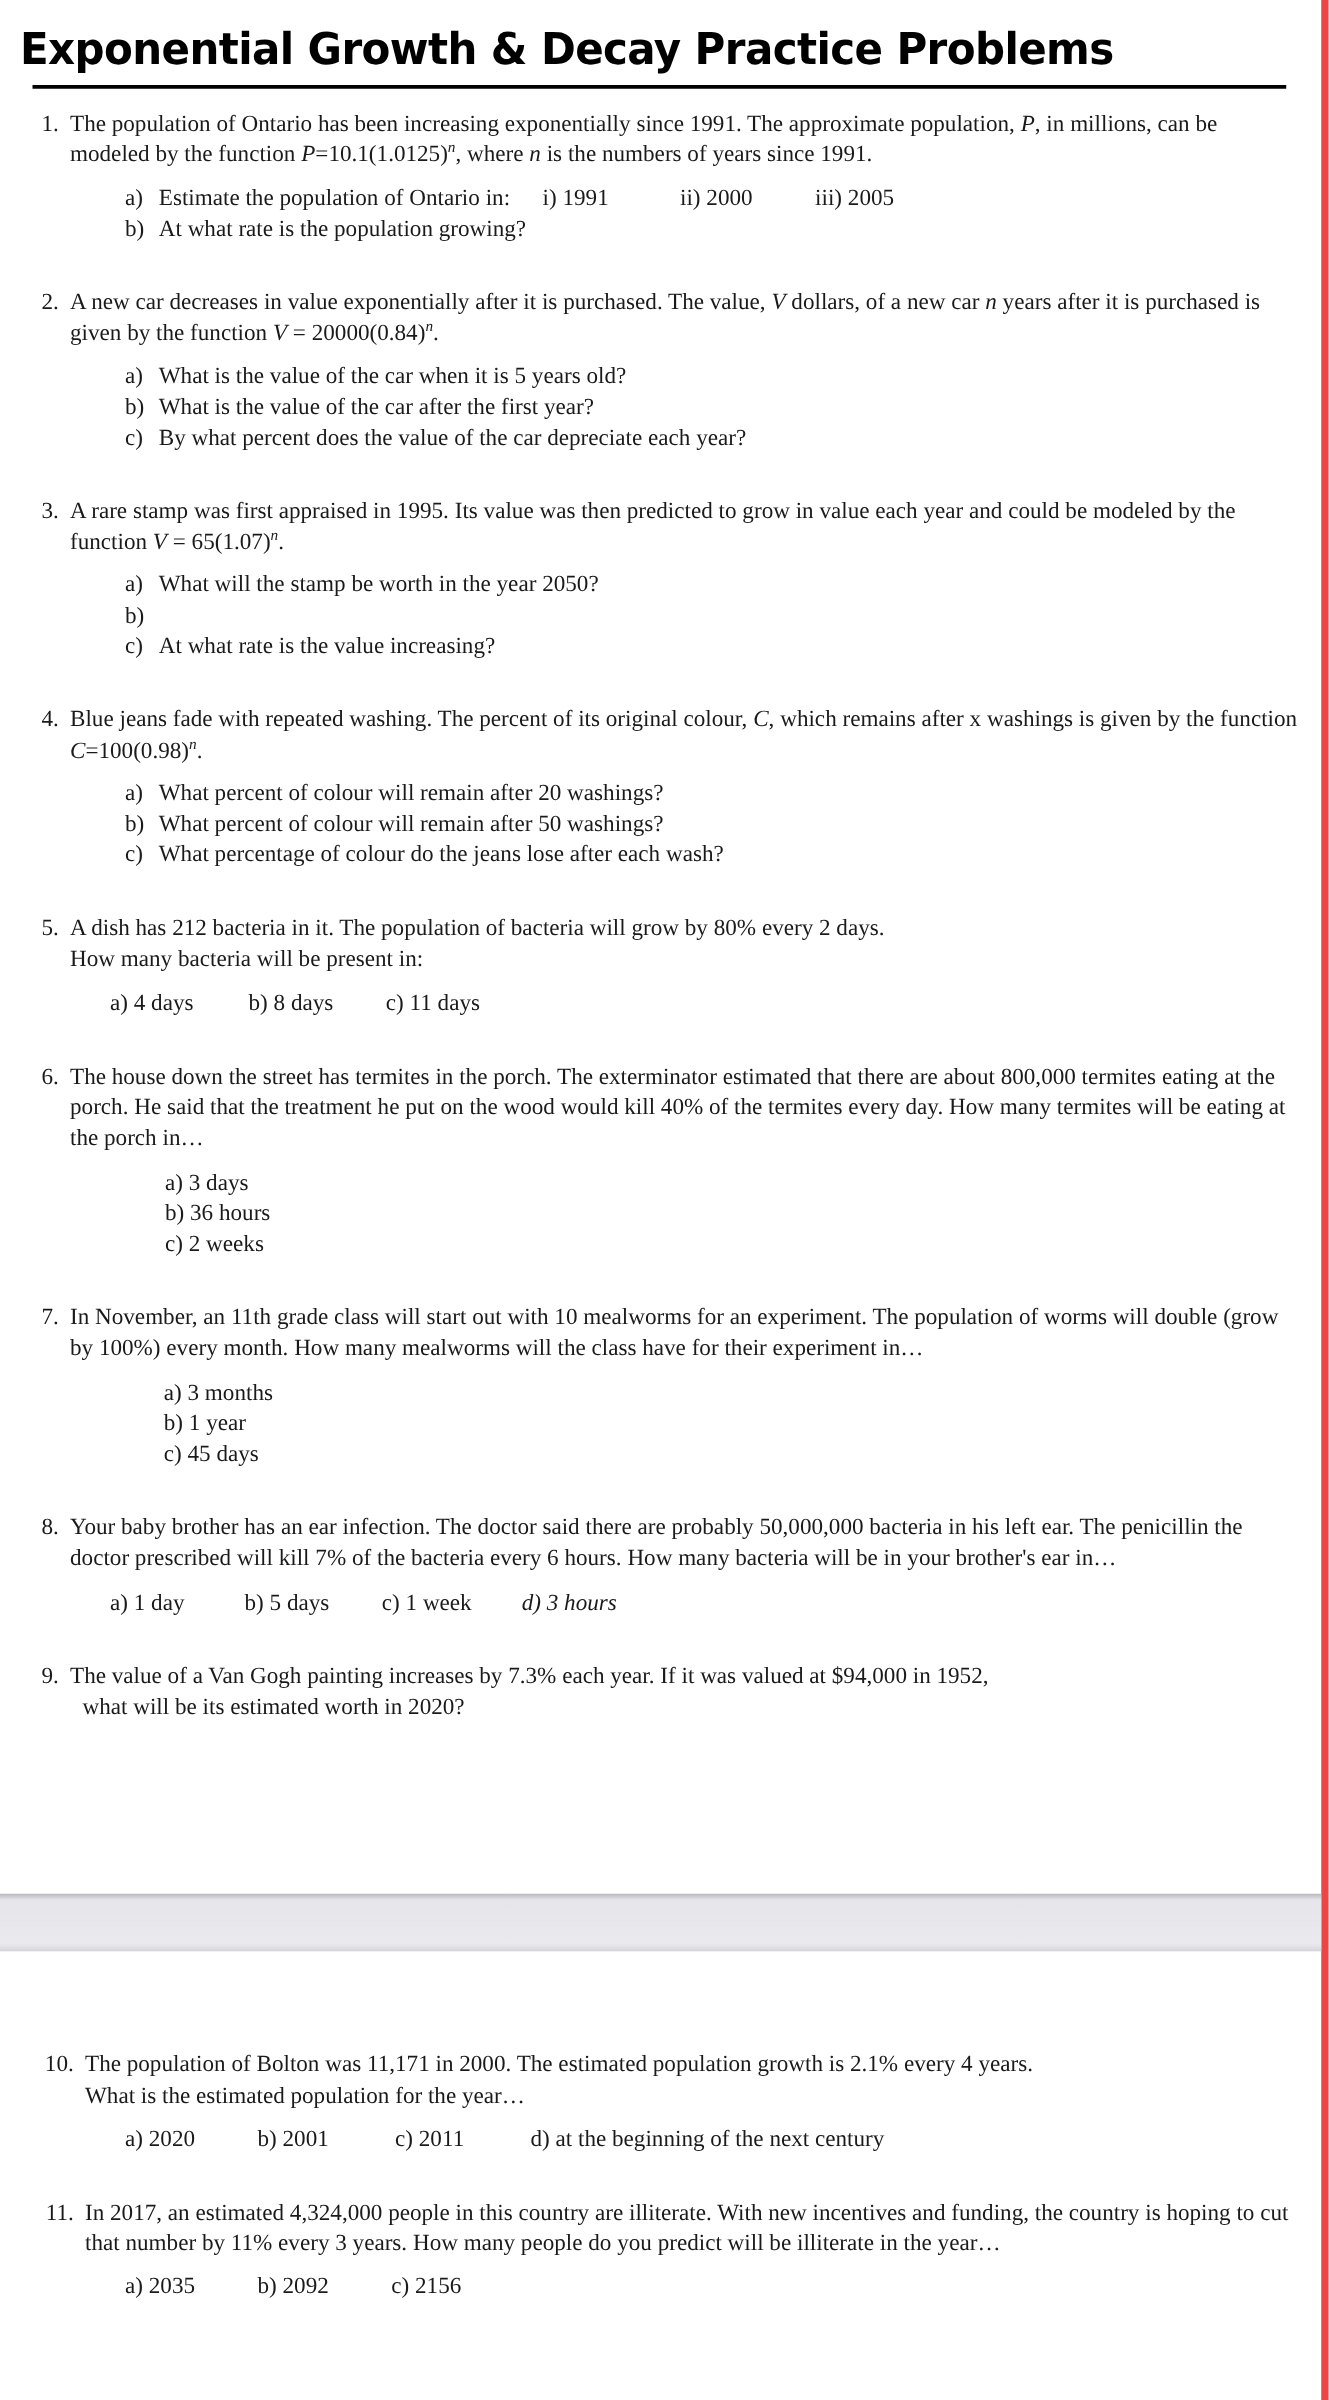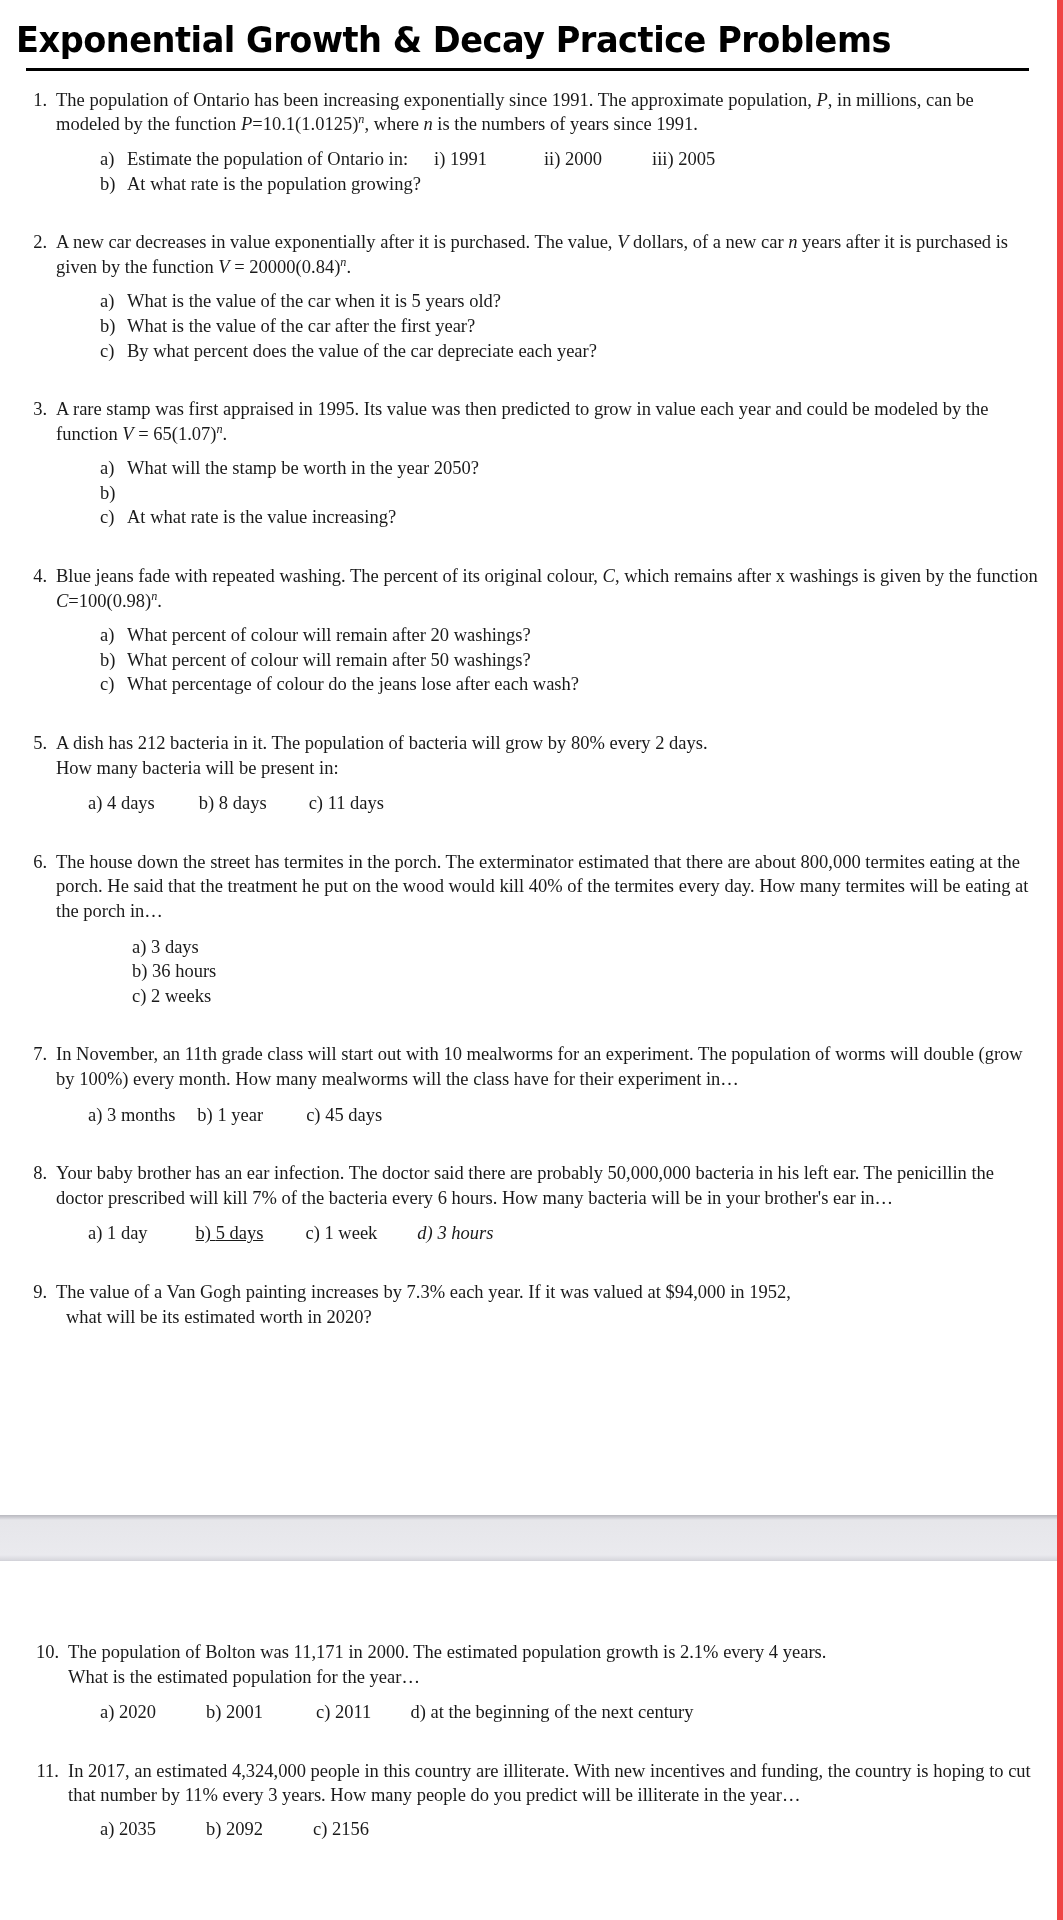--- a/index.html
+++ b/index.html
@@ -252,35 +252,35 @@
           <span class="opt" style="margin-left:44px;"><span>b)</span>&nbsp;<span>36 hours</span></span>
           <span class="opt" style="margin-left:30px;"><span>c)</span>&nbsp;<span>2 weeks</span></span>
         </div>
       </div>
     </div>
 
     <div class="problem gap-md">
       <div class="problem-number">7.</div>
       <div class="problem-body">
         <p class="stem">In November, an 11th grade class will start out with 10 mealworms for an experiment. The population of worms will double (grow by 100%) every month. How many mealworms will the class have for their experiment in…</p>
-        <div class="subparts-row" style="padding-left:32px;">
+        <div class="subparts-row" style="padding-left:32px;flex-direction:column;">
           <span class="opt"><span>a)</span>&nbsp;<span>3 months</span></span>
           <span class="opt" style="margin-left:22px;"><span>b)</span>&nbsp;<span>1 year</span></span>
           <span class="opt" style="margin-left:43px;"><span>c)</span>&nbsp;<span>45 days</span></span>
         </div>
       </div>
     </div>
 
     <div class="problem gap-md">
       <div class="problem-number">8.</div>
       <div class="problem-body">
         <p class="stem">Your baby brother has an ear infection. The doctor said there are probably 50,000,000 bacteria in his left ear. The penicillin the doctor prescribed will kill 7% of the bacteria every 6 hours. How many bacteria will be in your brother's ear in…</p>
         <div class="subparts-row" style="padding-left:32px;">
           <span class="opt"><span>a)</span>&nbsp;<span>1 day</span></span>
-          <span class="opt" style="margin-left:48px;text-decoration:underline;"><span>b)</span>&nbsp;<span>5 days</span></span>
+          <span class="opt" style="margin-left:48px;"><span>b)</span>&nbsp;<span>5 days</span></span>
           <span class="opt" style="margin-left:42px;"><span>c)</span>&nbsp;<span>1 week</span></span>
           <span class="opt" style="margin-left:40px;font-style:italic;"><span>d)</span>&nbsp;<span>3 hours</span></span>
         </div>
       </div>
     </div>
 
     <div class="problem gap-md">
       <div class="problem-number">9.</div>
       <div class="problem-body">
         <div class="stem">The value of a Van Gogh painting increases by 7.3% each year. If it was valued at $94,000 in 1952,</div>
@@ -296,21 +296,21 @@
 
     <div class="problem">
       <div class="problem-number">10.</div>
       <div class="problem-body">
         <div class="stem">The population of Bolton was 11,171 in 2000. The estimated population growth is 2.1% every 4 years.</div>
         <div class="stem">What is the estimated population for the year…</div>
         <div class="subparts-row" style="padding-left:32px;">
           <span class="opt"><span>a)</span>&nbsp;<span>2020</span></span>
           <span class="opt" style="margin-left:50px;"><span>b)</span>&nbsp;<span>2001</span></span>
           <span class="opt" style="margin-left:53px;"><span>c)</span>&nbsp;<span>2011</span></span>
-          <span class="opt" style="margin-left:39px;"><span>d)</span>&nbsp;<span>at the beginning of the next century</span></span>
+          <span class="opt" style="margin-left:53px;"><span>d)</span>&nbsp;<span>at the beginning of the next century</span></span>
         </div>
       </div>
     </div>
 
     <div class="problem gap-md">
       <div class="problem-number">11.</div>
       <div class="problem-body">
         <p class="stem">In 2017, an estimated 4,324,000 people in this country are illiterate. With new incentives and funding, the country is hoping to cut that number by 11% every 3 years. How many people do you predict will be illiterate in the year…</p>
         <div class="subparts-row" style="padding-left:32px;margin-top:9px;">
           <span class="opt"><span>a)</span>&nbsp;<span>2035</span></span>

